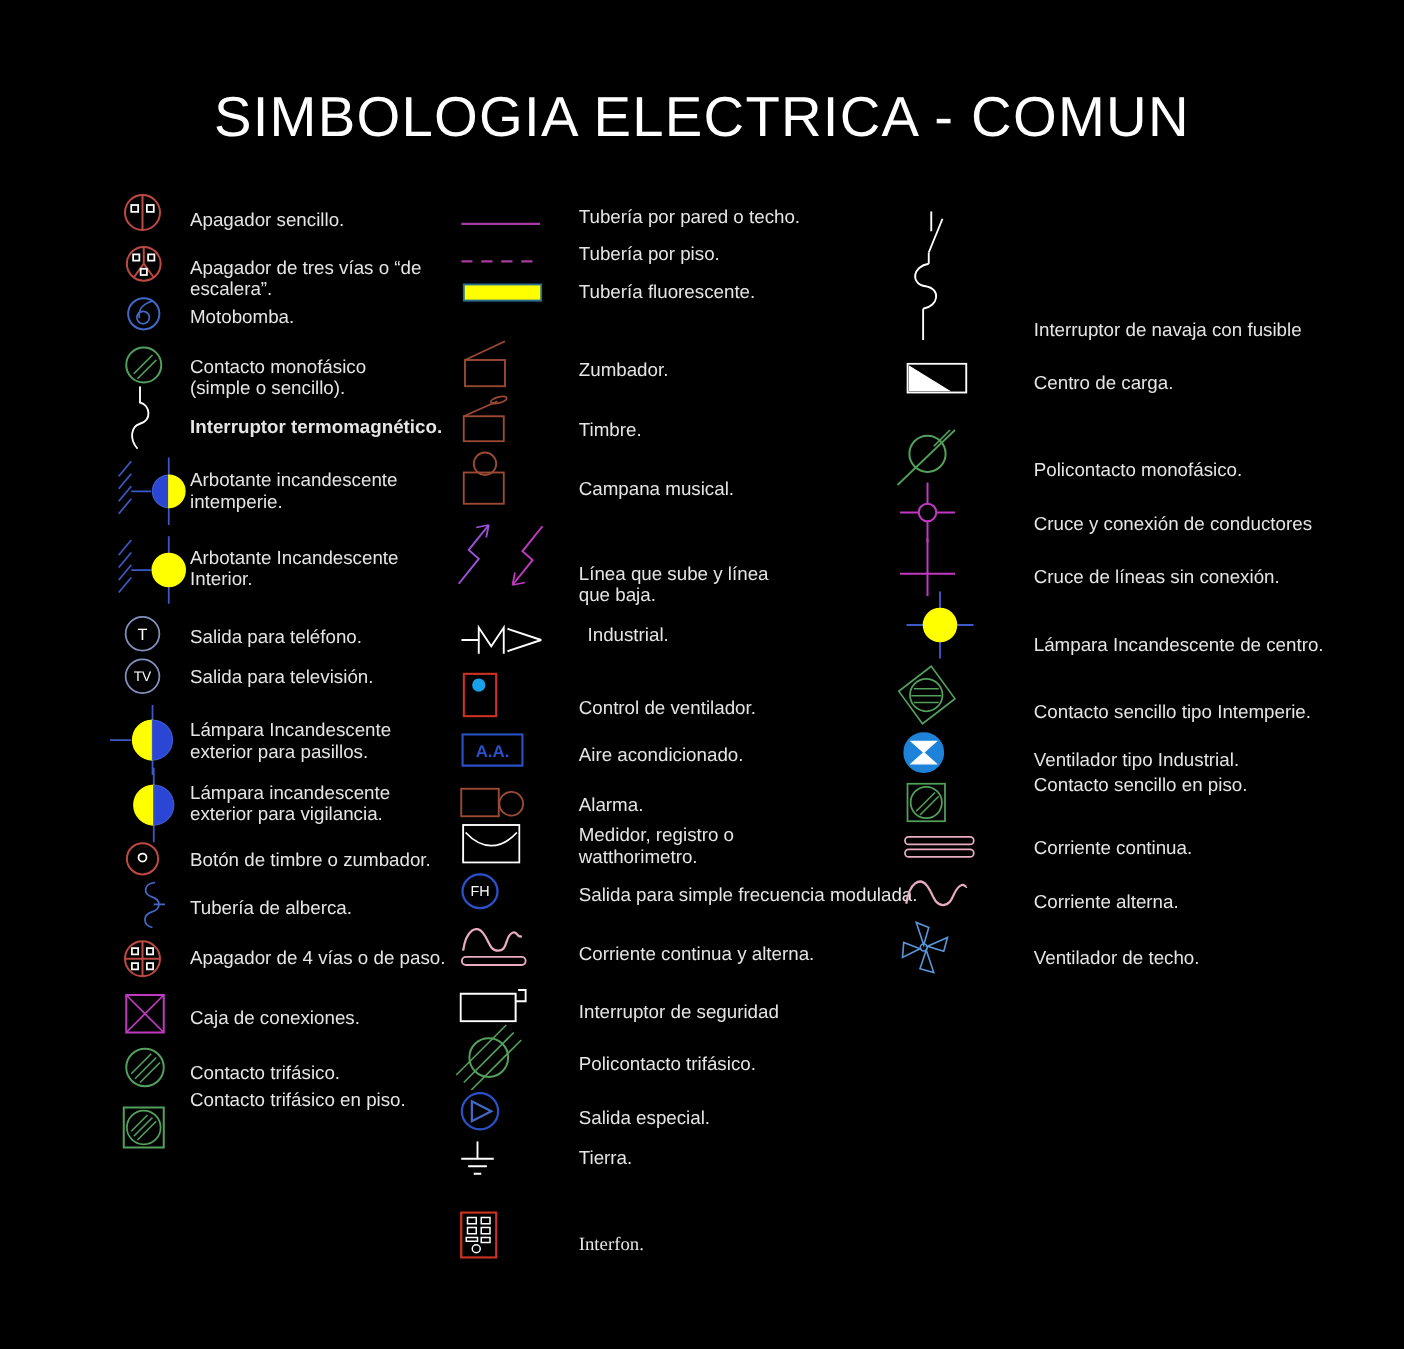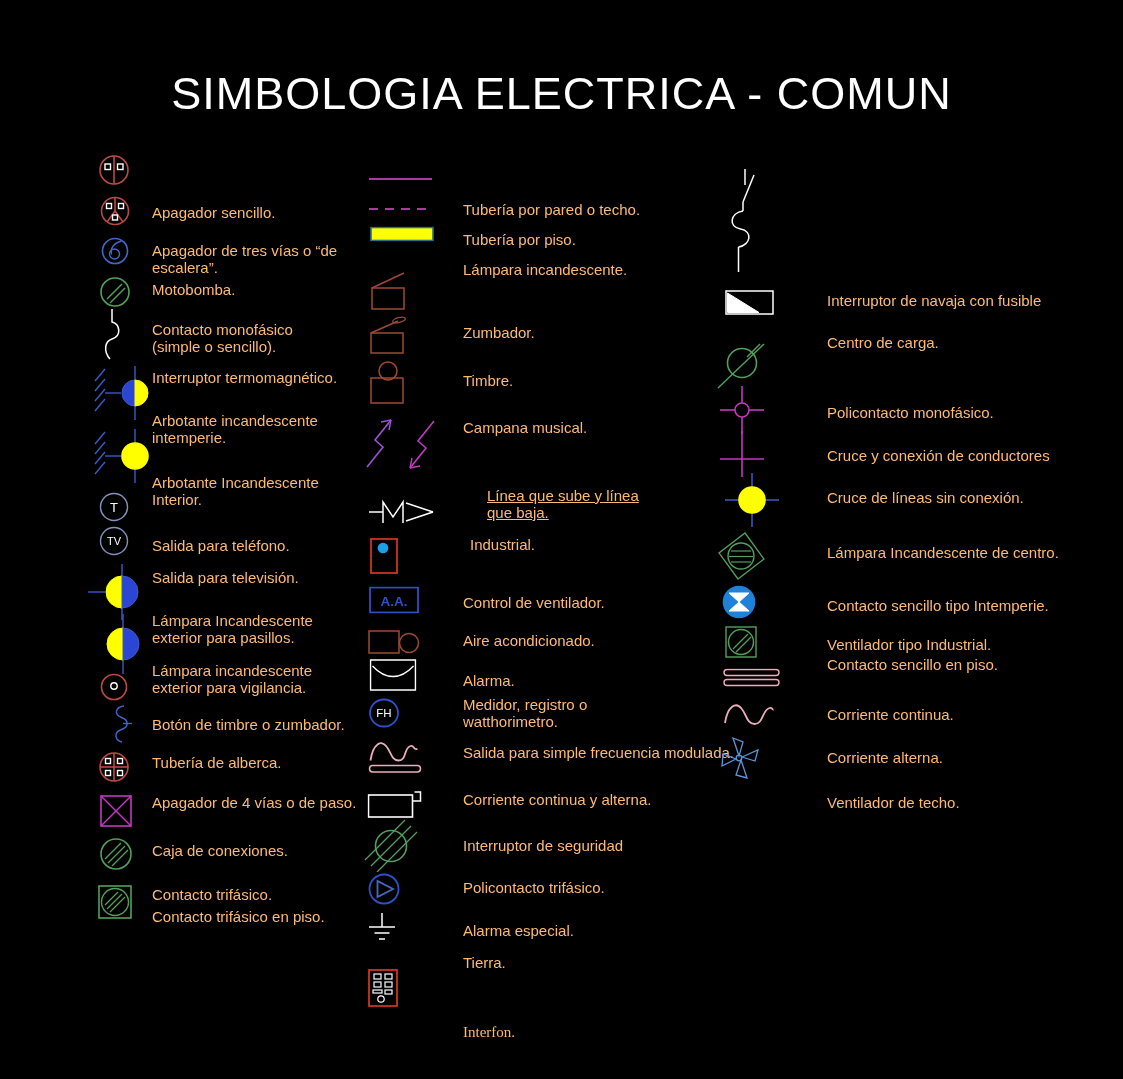--- a/index.html
+++ b/index.html
@@ -1,22 +1,22 @@
 <!DOCTYPE html>
 <html><head>
 <meta charset="utf-8">
 <style>
   html,body{margin:0;padding:0;background:#000;}
   #canvas{position:relative;width:1123px;height:1079px;background:#000;overflow:hidden;
           font-family:"Liberation Sans",sans-serif;}
   #title{position:absolute;left:0;top:68px;width:100%;text-align:center;color:#fff;
          font-size:45px;font-weight:400;letter-spacing:1px;white-space:nowrap;}
   .sym{position:absolute;transform:translate(-50%,-50%);line-height:0;}
-  .lab{position:absolute;color:#fdba74;font-size:15px;line-height:17px;white-space:pre-line;
-       font-weight:400;margin-top:36px;}
+  .lab{position:absolute;color:#e5e5e5;font-size:15px;line-height:17px;white-space:pre-line;
+       font-weight:400;}
 </style>
 </head>
 <body>
 
 <div id="canvas">
   <div id="title">SIMBOLOGIA ELECTRICA - COMUN</div>
   <div id="legend"><div style="display: contents;"><div class="sym" style="left: 114px; top: 169px;"><svg width="32" height="34" viewBox="0 0 32 34" fill="none" xmlns="http://www.w3.org/2000/svg">
             <circle cx="16" cy="18" r="14" stroke="#bd4a42" fill="none" stroke-width="1.6"></circle>
             <line x1="16" y1="4" x2="16" y2="32" stroke="#bd4a42" stroke-width="1.6"></line>
             <rect x="7" y="12" width="5.5" height="5.5" stroke="#ffffff" fill="none" stroke-width="1.4"></rect>
@@ -34,21 +34,21 @@
             <circle cx="14" cy="14" r="12.5" stroke="#4468c8" fill="none" stroke-width="1.6"></circle>
             <circle cx="13.5" cy="17" r="5" stroke="#4468c8" fill="none" stroke-width="1.4"></circle>
             <path d="M20.5 4 C12 6.5 9.5 12 10.5 17.5" stroke="#4468c8" fill="none" stroke-width="1.4"></path>
           </svg></div><div class="lab" style="left: 152px; top: 245px;">Motobomba.</div></div><div style="display: contents;"><div class="sym" style="left: 115px; top: 292px;"><svg width="32" height="32" viewBox="0 0 32 32" fill="none" xmlns="http://www.w3.org/2000/svg">
             <circle cx="16" cy="16" r="14" stroke="#52a05c" fill="none" stroke-width="1.6"></circle>
             <line x1="8" y1="23" x2="23" y2="8" stroke="#52a05c" stroke-width="1.4"></line>
             <line x1="11" y1="27" x2="26" y2="12" stroke="#52a05c" stroke-width="1.4"></line>
           </svg></div><div class="lab" style="left: 152px; top: 285px;">Contacto monofásico
 (simple o sencillo).</div></div><div style="display: contents;"><div class="sym" style="left: 112px; top: 335px;"><svg width="22" height="52" viewBox="0 0 22 52" fill="none" xmlns="http://www.w3.org/2000/svg">
             <path d="M11 0 L11 13 C19 15 21 27 11 30 C4 32 2 42 9 50" stroke="#ffffff" fill="none" stroke-width="1.5"></path>
-          </svg></div><div class="lab" style="left: 152px; top: 333px;">Interruptor termomagnético.</div></div><div style="display: contents;"><div class="sym" style="left: 123px; top: 393px;"><svg width="58" height="58" viewBox="0 0 58 58" fill="none" xmlns="http://www.w3.org/2000/svg">
+          </svg></div><div class="lab" style="left: 152px; top: 333px; font-weight: bold;">Interruptor termomagnético.</div></div><div style="display: contents;"><div class="sym" style="left: 123px; top: 393px;"><svg width="58" height="58" viewBox="0 0 58 58" fill="none" xmlns="http://www.w3.org/2000/svg">
             <line x1="11" y1="5" x2="1" y2="17" stroke="#3b5ac8" stroke-width="1.4"></line>
             <line x1="11" y1="15" x2="1" y2="27" stroke="#3b5ac8" stroke-width="1.4"></line>
             <line x1="11" y1="25" x2="1" y2="37" stroke="#3b5ac8" stroke-width="1.4"></line>
             <line x1="11" y1="35" x2="1" y2="47" stroke="#3b5ac8" stroke-width="1.4"></line>
             <line x1="11" y1="29" x2="27" y2="29" stroke="#3b5ac8" stroke-width="1.4"></line>
             <line x1="41" y1="2" x2="41" y2="56" stroke="#3b5ac8" stroke-width="1.4"></line>
             <path d="M41 16 A13 13 0 0 0 41 42 Z" fill="#2b46d4" stroke="#3b5ac8"></path>
             <path d="M41 16 A13 13 0 0 1 41 42 Z" fill="#ffff00" stroke="#ffff00"></path>
           </svg></div><div class="lab" style="left: 152px; top: 376px;">Arbotante incandescente
 intemperie.</div></div><div style="display: contents;"><div class="sym" style="left: 123px; top: 456px;"><svg width="58" height="58" viewBox="0 0 58 58" fill="none" xmlns="http://www.w3.org/2000/svg">
@@ -107,38 +107,38 @@
             <circle cx="18" cy="18" r="13.5" stroke="#52a05c" fill="none" stroke-width="1.4"></circle>
             <line x1="10" y1="25" x2="25" y2="10" stroke="#52a05c" stroke-width="1.3"></line>
             <line x1="13" y1="28" x2="28" y2="13" stroke="#52a05c" stroke-width="1.3"></line>
             <line x1="8" y1="21" x2="21" y2="8" stroke="#52a05c" stroke-width="1.3"></line>
           </svg></div><div class="lab" style="left: 152px; top: 872px;">Contacto trifásico en piso.</div></div><div style="display: contents;"><div class="sym" style="left: 401px; top: 179px;"><svg width="64" height="5" viewBox="0 0 64 5" fill="none" xmlns="http://www.w3.org/2000/svg">
             <line x1="0" y1="2.5" x2="63" y2="2.5" stroke="#a93ba0" stroke-width="1.8"></line>
           </svg></div><div class="lab" style="left: 463px; top: 165px;">Tubería por pared o techo.</div></div><div style="display: contents;"><div class="sym" style="left: 401px; top: 209px;"><svg width="64" height="5" viewBox="0 0 64 5" fill="none" xmlns="http://www.w3.org/2000/svg">
             <line x1="0" y1="2.5" x2="63" y2="2.5" stroke="#a93ba0" stroke-width="1.8" stroke-dasharray="9 7"></line>
           </svg></div><div class="lab" style="left: 463px; top: 195px;">Tubería por piso.</div></div><div style="display: contents;"><div class="sym" style="left: 402px; top: 234px;"><svg width="64" height="15" viewBox="0 0 64 15" fill="none" xmlns="http://www.w3.org/2000/svg">
             <rect x="1" y="1" width="62" height="13" stroke="#2a6f8f" fill="#ffff00" stroke-width="1.6"></rect>
-          </svg></div><div class="lab" style="left: 463px; top: 225px;">Lámpara incandescente.</div></div><div style="display: contents;"><div class="sym" style="left: 388px; top: 289px;"><svg width="36" height="42" viewBox="0 0 36 42" fill="none" xmlns="http://www.w3.org/2000/svg">
+          </svg></div><div class="lab" style="left: 463px; top: 225px;">Tubería fluorescente.</div></div><div style="display: contents;"><div class="sym" style="left: 388px; top: 289px;"><svg width="36" height="42" viewBox="0 0 36 42" fill="none" xmlns="http://www.w3.org/2000/svg">
             <rect x="2" y="20" width="32" height="21" stroke="#9c4a33" fill="none" stroke-width="1.5"></rect>
             <line x1="2" y1="20" x2="34" y2="5" stroke="#9c4a33" stroke-width="1.4"></line>
           </svg></div><div class="lab" style="left: 463px; top: 288px;">Zumbador.</div></div><div style="display: contents;"><div class="sym" style="left: 388px; top: 334px;"><svg width="38" height="40" viewBox="0 0 38 40" fill="none" xmlns="http://www.w3.org/2000/svg">
             <rect x="2" y="19" width="32" height="20" stroke="#9c4a33" fill="none" stroke-width="1.5"></rect>
             <line x1="2" y1="19" x2="29" y2="7" stroke="#9c4a33" stroke-width="1.4"></line>
             <ellipse cx="30" cy="6" rx="6.5" ry="2.4" stroke="#9c4a33" fill="none" stroke-width="1.3" transform="rotate(-14 30 6)"></ellipse>
           </svg></div><div class="lab" style="left: 463px; top: 336px;">Timbre.</div></div><div style="display: contents;"><div class="sym" style="left: 387px; top: 382px;"><svg width="36" height="44" viewBox="0 0 36 44" fill="none" xmlns="http://www.w3.org/2000/svg">
             <circle cx="19" cy="11" r="9" stroke="#9c4a33" fill="none" stroke-width="1.5"></circle>
             <rect x="2" y="18" width="32" height="25" stroke="#9c4a33" fill="none" stroke-width="1.5"></rect>
           </svg></div><div class="lab" style="left: 463px; top: 383px;">Campana musical.</div></div><div style="display: contents;"><div class="sym" style="left: 401px; top: 443px;"><svg width="74" height="54" viewBox="0 0 74 54" fill="none" xmlns="http://www.w3.org/2000/svg">
             <polyline points="3,51 19,31 11,24 27,4" stroke="#9b52d8" fill="none" stroke-width="1.6"></polyline>
             <line x1="27" y1="4" x2="17" y2="6" stroke="#9b52d8" stroke-width="1.4"></line>
             <line x1="27" y1="4" x2="25" y2="14" stroke="#9b52d8" stroke-width="1.4"></line>
             <polyline points="70,5 54,25 62,32 46,52" stroke="#c139c1" fill="none" stroke-width="1.6"></polyline>
             <line x1="46" y1="52" x2="48" y2="42" stroke="#c139c1" stroke-width="1.4"></line>
             <line x1="46" y1="52" x2="56" y2="50" stroke="#c139c1" stroke-width="1.4"></line>
-          </svg></div><div class="lab" style="left: 487px; top: 451px; text-decoration: underline;">Línea que sube y línea
+          </svg></div><div class="lab" style="left: 463px; top: 451px;">Línea que sube y línea
 que baja.</div></div><div style="display: contents;"><div class="sym" style="left: 403px; top: 512px;"><svg width="68" height="28" viewBox="0 0 68 28" fill="none" xmlns="http://www.w3.org/2000/svg">
             <line x1="0" y1="14" x2="14" y2="14" stroke="#ffffff" stroke-width="1.5"></line>
             <polyline points="14,25 14,4 24,19 34,4 34,25" stroke="#ffffff" fill="none" stroke-width="1.5"></polyline>
             <line x1="37" y1="5" x2="64" y2="14" stroke="#ffffff" stroke-width="1.5"></line>
             <line x1="37" y1="23" x2="64" y2="14" stroke="#ffffff" stroke-width="1.5"></line>
           </svg></div><div class="lab" style="left: 470px; top: 500px;">Industrial.</div></div><div style="display: contents;"><div class="sym" style="left: 384px; top: 556px;"><svg width="28" height="36" viewBox="0 0 28 36" fill="none" xmlns="http://www.w3.org/2000/svg">
             <rect x="1" y="1" width="26" height="34" stroke="#cf3222" fill="none" stroke-width="1.8"></rect>
             <circle cx="13" cy="10" r="4.5" stroke="#18a0e8" fill="#18a0e8" stroke-width="1.6"></circle>
           </svg></div><div class="lab" style="left: 463px; top: 558px;">Control de ventilador.</div></div><div style="display: contents;"><div class="sym" style="left: 394px; top: 600px;"><svg width="50" height="27" viewBox="0 0 50 27" fill="none" xmlns="http://www.w3.org/2000/svg">
             <rect x="1" y="1" width="48" height="25" stroke="#2b50c8" fill="none" stroke-width="1.8"></rect>
@@ -160,21 +160,21 @@
             <rect x="1" y="5" width="44" height="22" stroke="#ffffff" fill="none" stroke-width="1.6"></rect>
             <polyline points="45,11 53,11 53,2 47,2" stroke="#ffffff" fill="none" stroke-width="1.5"></polyline>
           </svg></div><div class="lab" style="left: 463px; top: 801px;">Interruptor de seguridad</div></div><div style="display: contents;"><div class="sym" style="left: 391px; top: 845px;"><svg width="54" height="54" viewBox="0 0 54 54" fill="none" xmlns="http://www.w3.org/2000/svg">
             <circle cx="27" cy="28" r="15.5" stroke="#52a05c" fill="none" stroke-width="1.6"></circle>
             <line x1="1" y1="42" x2="41" y2="2" stroke="#52a05c" stroke-width="1.3"></line>
             <line x1="7" y1="48" x2="47" y2="8" stroke="#52a05c" stroke-width="1.3"></line>
             <line x1="13" y1="54" x2="53" y2="14" stroke="#52a05c" stroke-width="1.3"></line>
           </svg></div><div class="lab" style="left: 463px; top: 843px;">Policontacto trifásico.</div></div><div style="display: contents;"><div class="sym" style="left: 384px; top: 889px;"><svg width="33" height="33" viewBox="0 0 33 33" fill="none" xmlns="http://www.w3.org/2000/svg">
             <circle cx="16.5" cy="16.5" r="14.5" stroke="#2b50c8" fill="none" stroke-width="1.8"></circle>
             <polygon points="10,8.5 10,24.5 25.5,16.5" stroke="#4468c8" fill="none" stroke-width="1.8"></polygon>
-          </svg></div><div class="lab" style="left: 463px; top: 886px;">Alarma especial.</div></div><div style="display: contents;"><div class="sym" style="left: 382px; top: 930px;"><svg width="28" height="34" viewBox="0 0 28 34" fill="none" xmlns="http://www.w3.org/2000/svg">
+          </svg></div><div class="lab" style="left: 463px; top: 886px;">Salida especial.</div></div><div style="display: contents;"><div class="sym" style="left: 382px; top: 930px;"><svg width="28" height="34" viewBox="0 0 28 34" fill="none" xmlns="http://www.w3.org/2000/svg">
             <line x1="14" y1="0" x2="14" y2="14" stroke="#ffffff" stroke-width="1.5"></line>
             <line x1="1" y1="14" x2="27" y2="14" stroke="#ffffff" stroke-width="1.5"></line>
             <line x1="6.5" y1="20" x2="21.5" y2="20" stroke="#ffffff" stroke-width="1.5"></line>
             <line x1="11" y1="26" x2="17" y2="26" stroke="#ffffff" stroke-width="1.5"></line>
           </svg></div><div class="lab" style="left: 463px; top: 918px;">Tierra.</div></div><div style="display: contents;"><div class="sym" style="left: 383px; top: 988px;"><svg width="30" height="38" viewBox="0 0 30 38" fill="none" xmlns="http://www.w3.org/2000/svg">
             <rect x="1" y="1" width="28" height="36" stroke="#cf3222" fill="none" stroke-width="1.8"></rect>
             <rect x="6" y="5" width="7" height="5" stroke="#ffffff" fill="none" stroke-width="1.2"></rect>
             <rect x="17" y="5" width="7" height="5" stroke="#ffffff" fill="none" stroke-width="1.2"></rect>
             <rect x="6" y="13" width="7" height="5" stroke="#ffffff" fill="none" stroke-width="1.2"></rect>
             <rect x="17" y="13" width="7" height="5" stroke="#ffffff" fill="none" stroke-width="1.2"></rect>

